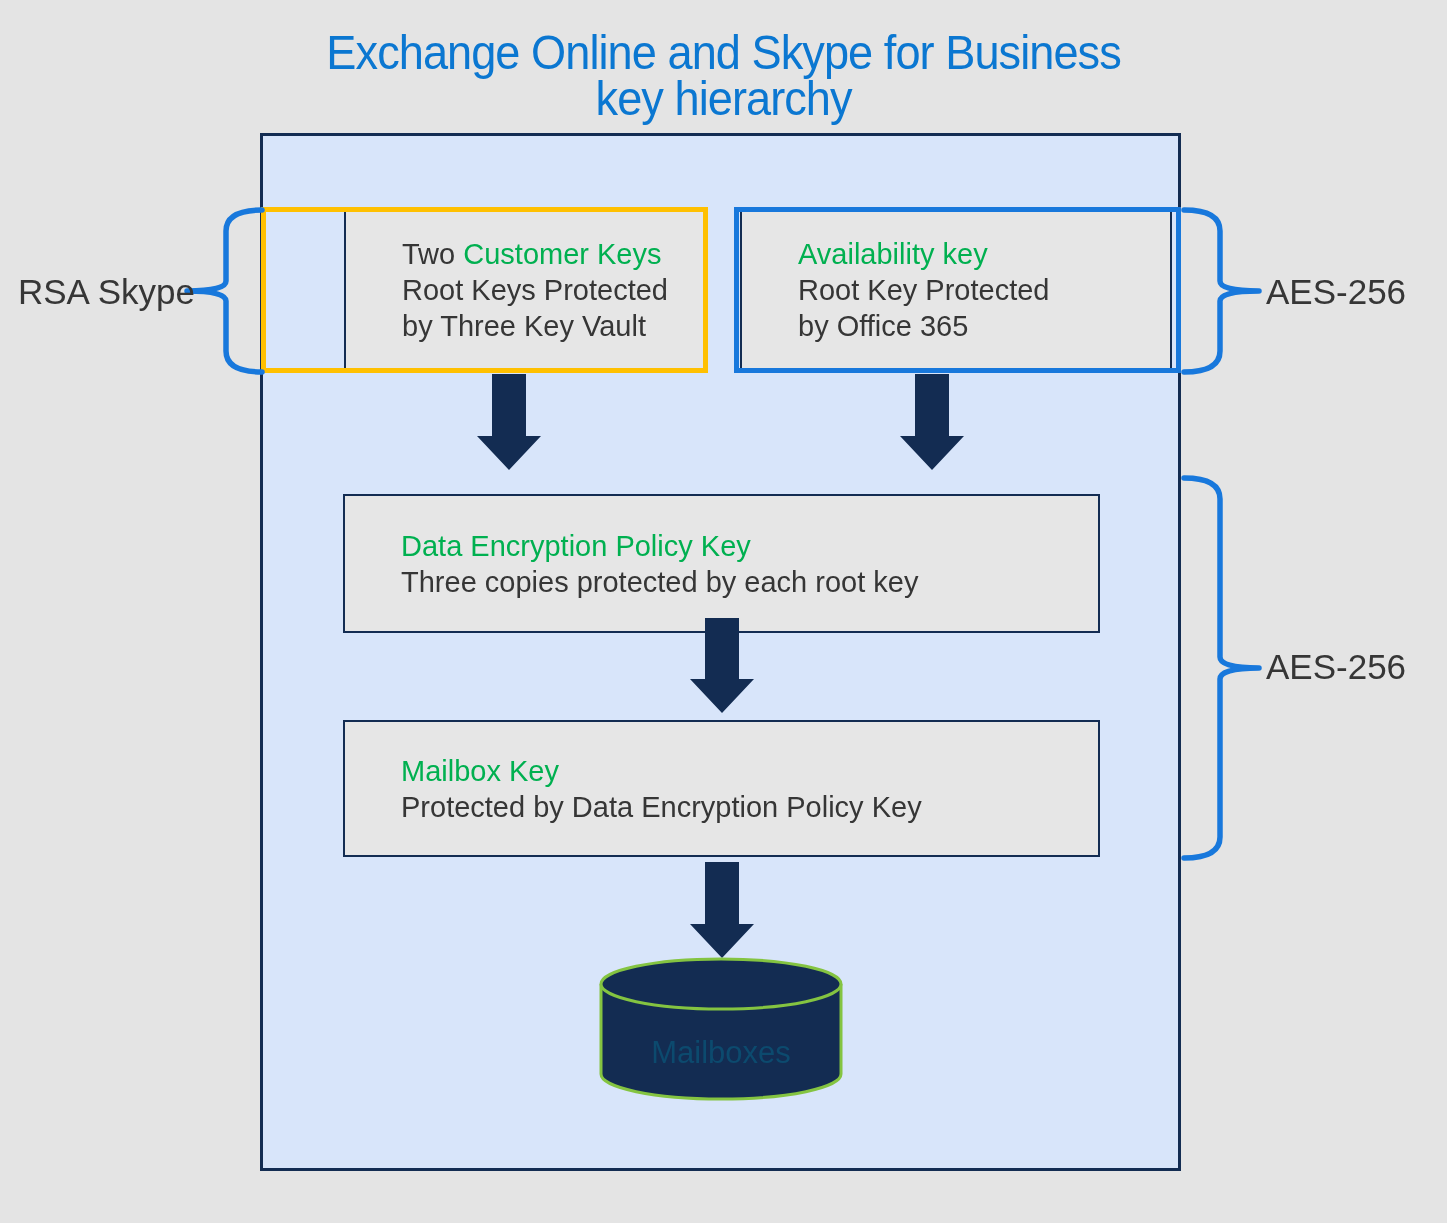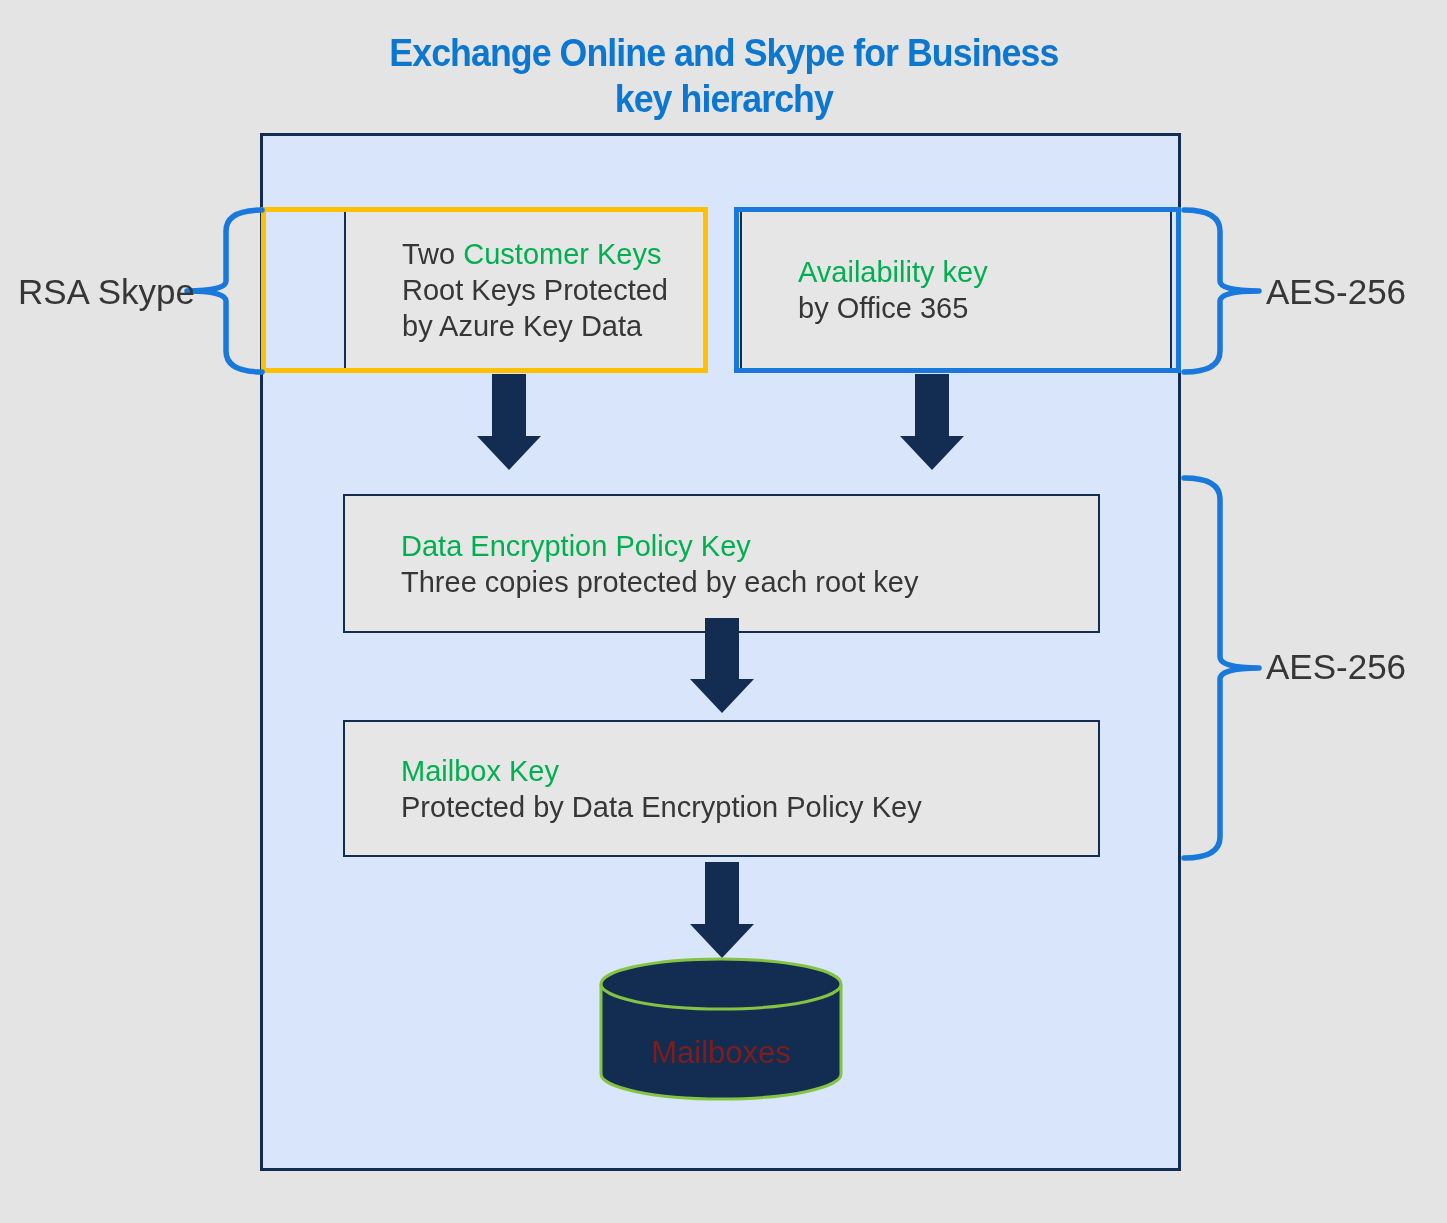--- a/index.html
+++ b/index.html
@@ -1,20 +1,20 @@
 <!DOCTYPE html>
 <html style="--page-bg: #e4e4e4; --title-blue: #0b77d1; --accent-blue: #1878dc; --accent-orange: #ffc000; --green: #00b050; --navy: #132c52; --container-fill: #d8e5fa; --box-fill: #e6e6e6; --text-dark: #363636; --cylinder-green: #84c441;"><head>
 <meta charset="utf-8">
 <style>
   html,body{margin:0;padding:0}
   body{font-family:"Liberation Sans",sans-serif;background:var(--page-bg,#e4e4e4)}
   .canvas{position:relative;width:1447px;height:1223px;background:var(--page-bg,#e4e4e4);overflow:hidden}
 
   .title{position:absolute;left:0;top:30px;width:100%;text-align:center;
-         color:var(--title-blue,#0b77d1);font-weight:bold;font-size:38px;line-height:46px;letter-spacing:-1px}
+         color:var(--title-blue,#0b77d1);font-weight:normal;font-size:48px;line-height:46px;letter-spacing:-1px}
   .title .t-inner{display:inline-block;transform:scaleX(.94)}
 
   .container{position:absolute;left:260px;top:133px;width:921px;height:1038px;
              background:var(--container-fill,#d8e5fa);border:3px solid var(--navy,#132c52);box-sizing:border-box}
 
   .graybox{position:absolute;background:var(--box-fill,#e6e6e6);border:2.5px solid var(--navy,#132c52);
            box-sizing:border-box;display:flex;flex-direction:column;justify-content:center;
            padding-left:56px;font-size:29px;line-height:36px;color:var(--text-dark,#363636);white-space:nowrap}
   .green{color:var(--green,#00b050)}
 
@@ -22,46 +22,47 @@
   .frame.orange{border-color:var(--accent-orange,#ffc000)}
   .frame.blue{border-color:var(--accent-blue,#1878dc)}
 
   .arrow{position:absolute;color:var(--navy,#132c52)}
   .brace{position:absolute;color:var(--accent-blue,#1878dc)}
 
   .sidelabel{position:absolute;font-size:35px;line-height:40px;color:var(--text-dark,#363636);white-space:nowrap}
   .sidelabel.right-align{text-align:right}
 
   .cylinder{position:absolute;color:var(--navy,#132c52)}
-  .cyl-label{position:absolute;color:#7f1d1d;font-size:31px;line-height:36px;text-align:center}
+  .cyl-label{position:absolute;color:#0c4a6e;font-size:31px;line-height:36px;text-align:center}
 </style>
 </head>
 <body>
 
 <div class="canvas">
 
   <div class="title">
     <span class="t-inner">
       <span>Exchange Online and Skype for Business</span><br>
       <span>key hierarchy</span>
     </span>
   </div>
 
   <div class="container"></div>
 
   <div class="graybox" style="left:344px;top:210px;width:362px;height:160px">
     <div>
       <span>Two </span><span class="green">Customer Keys</span>
     </div>
     <div>Root Keys Protected</div>
-    <div>by Azure Key Data</div>
+    <div>by Three Key Vault</div>
   </div>
 
   <div class="graybox" style="left:740px;top:210px;width:432px;height:160px">
     <div class="green">Availability key</div>
+    <div>Root Key Protected</div>
     <div>by Office 365</div>
   </div>
 
   <div class="frame orange" style="left:261px;top:207px;width:447px;height:166px"></div>
 
   <div class="frame blue" style="left:734px;top:207px;width:447px;height:166px"></div>
 
   <div class="graybox" style="left:343px;top:494px;width:757px;height:139px">
     <div class="green">Data Encryption Policy Key</div>
     <div>Three copies protected by each root key</div>

